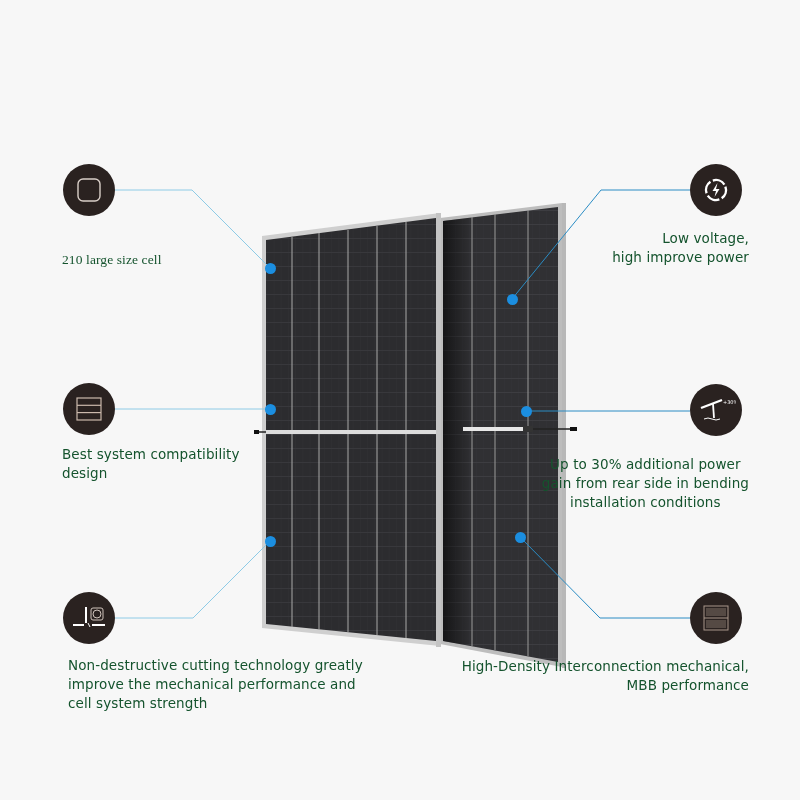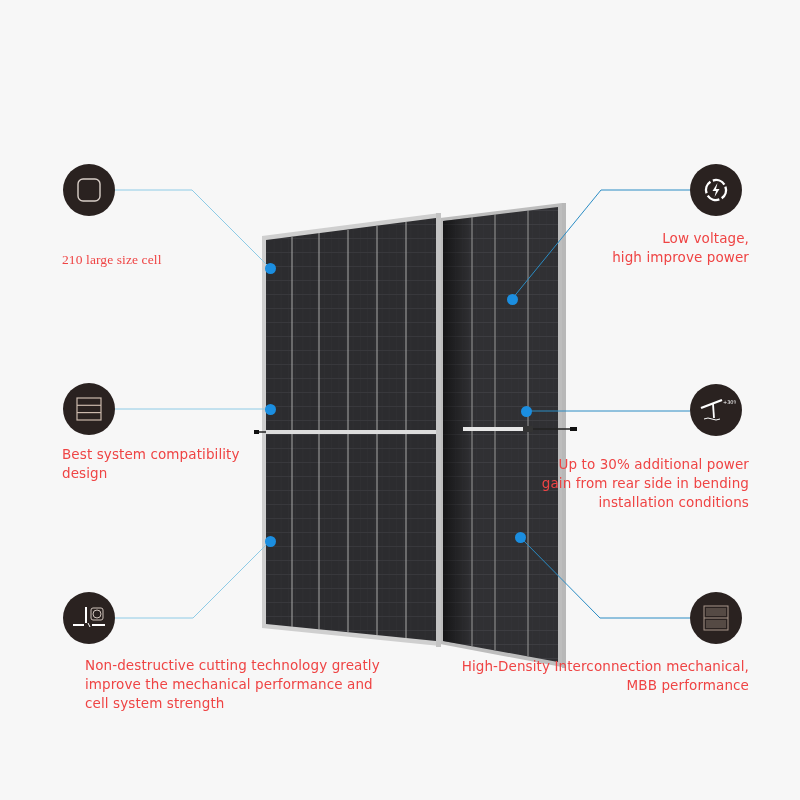--- a/index.html
+++ b/index.html
@@ -1,21 +1,21 @@
 <!DOCTYPE html>
 <html><head>
 <meta charset="utf-8">
 <style>
   html, body { margin:0; padding:0; }
   body { width:800px; height:800px; background:#f7f7f7; position:relative; overflow:hidden;
          font-family:"DejaVu Sans","Liberation Sans",sans-serif; color:#3a3a3a; }
   .feature-icon { position:absolute; width:52px; height:52px; border-radius:50%;
          background:#2a2220; display:flex; align-items:center; justify-content:center; }
   .feature-icon svg { display:block; }
-  .feature-text { position:absolute; font-size:13.5px; line-height:19px; color:#ef4444; letter-spacing:0.1px; }
+  .feature-text { position:absolute; font-size:13.5px; line-height:19px; color:#14532d; letter-spacing:0.1px; }
   .feature-text span { display:block; white-space:nowrap; }
   .right { text-align:right; }
   svg.overlay { position:absolute; left:0; top:0; }
   .dot { position:absolute; width:11px; height:11px; border-radius:50%; background:#1b8ee0; margin-left:-5.5px; margin-top:-5.5px; }
 </style>
 </head>
 <body>
 
 <svg class="overlay" width="800" height="800" viewBox="0 0 800 800">
   <defs>
@@ -106,21 +106,21 @@
 <div class="feature-icon" style="left:63px;top:592px;">
   <svg width="40" height="34" viewBox="0 0 40 34">
       <line x1="4" y1="24" x2="15" y2="24" stroke="#fff" stroke-width="2"></line>
       <line x1="23" y1="24" x2="36" y2="24" stroke="#fff" stroke-width="2"></line>
       <line x1="17" y1="6" x2="17" y2="22" stroke="#fff" stroke-width="2"></line>
       <line x1="19" y1="22" x2="21" y2="26" stroke="#fff" stroke-width="1"></line>
       <rect x="22" y="7" width="12" height="12" rx="2" fill="none" stroke="#d0c4bc" stroke-width="1"></rect>
       <circle cx="28" cy="13" r="4" fill="none" stroke="#d0c4bc" stroke-width="1"></circle>
     </svg>
 </div>
-<div class="feature-text" style="left:85px;top:656px;">
+<div class="feature-text" style="left:68px;top:656px;">
   <span>Non-destructive cutting technology greatly</span>
   <span>improve the mechanical performance and</span>
   <span>cell system strength</span>
 </div>
 
 <div class="feature-icon" style="left:690px;top:164px;">
   <svg width="30" height="30" viewBox="0 0 30 30">
       <circle cx="15" cy="15" r="10" fill="none" stroke="#fff" stroke-width="2.4" stroke-dasharray="13 2.7" transform="rotate(-20 15 15)"></circle>
       <path d="M16.5 8 L11.5 16 L15 16 L13.5 22 L18.5 14 L15 14 Z" fill="#fff"></path>
     </svg>
@@ -131,21 +131,21 @@
 </div>
 
 <div class="feature-icon" style="left:690px;top:384px;">
   <svg width="40" height="36" viewBox="0 0 40 36">
       <line x1="5" y1="16" x2="26" y2="8" stroke="#fff" stroke-width="2.4"></line>
       <line x1="17" y1="12" x2="18" y2="26" stroke="#fff" stroke-width="1.8"></line>
       <path d="M8 27 Q12 25 16 27 T24 27" fill="none" stroke="#fff" stroke-width="1"></path>
       <text x="27" y="12" font-size="5" fill="#fff" font-family="DejaVu Sans, sans-serif">+30%</text>
     </svg>
 </div>
-<div class="feature-text right" style="right:51px;top:455px;">
+<div class="feature-text right" style="right:51px;top:455px;text-align:center;">
   <span>Up to 30% additional power</span>
   <span>gain from rear side in bending</span>
   <span>installation conditions</span>
 </div>
 
 <div class="feature-icon" style="left:690px;top:592px;">
   <svg width="32" height="32" viewBox="0 0 32 32">
     <rect x="4" y="4" width="24" height="24" fill="none" stroke="#a8968a" stroke-width="1"></rect>
     <line x1="4" y1="16" x2="28" y2="16" stroke="#a8968a" stroke-width="1"></line>
     <g stroke="#a8968a" stroke-width="0.7">

